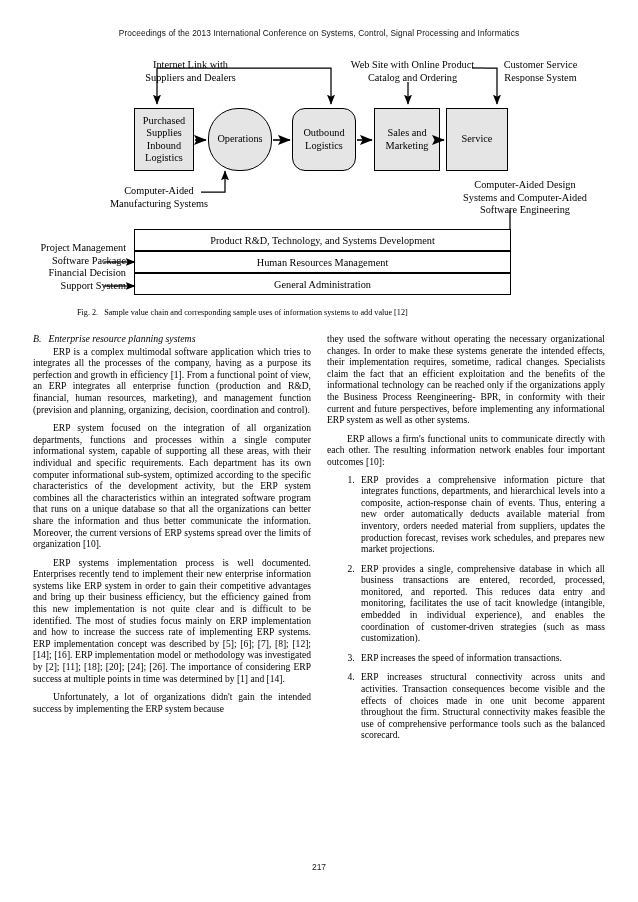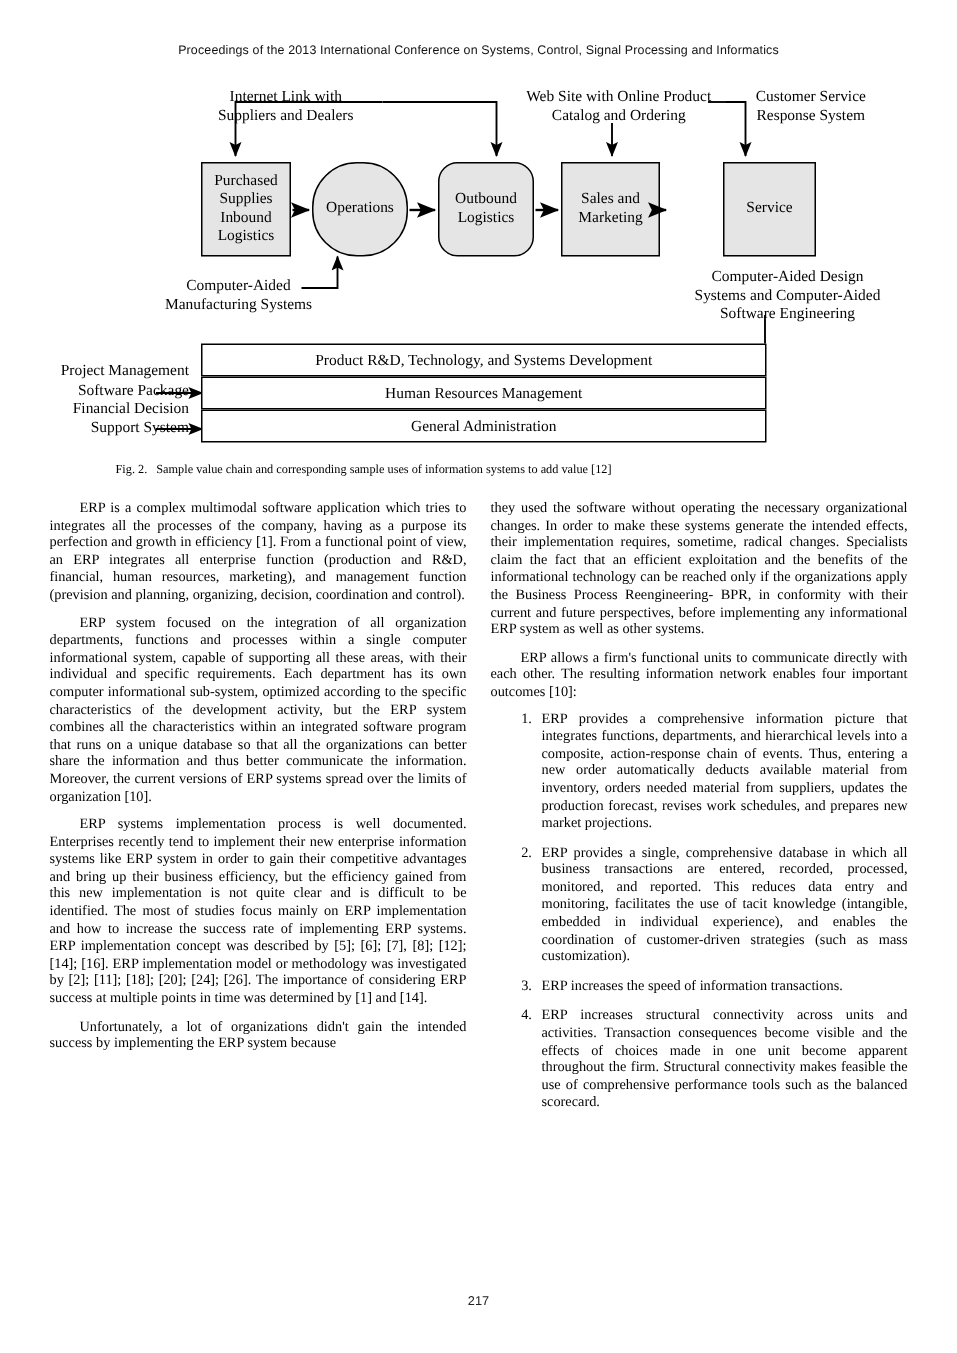--- a/index.html
+++ b/index.html
@@ -200,21 +200,21 @@
 Logistics</div>
 
     <div class="vbox" style="left:208px; top:53px; width:64px; height:63px; white-space:pre-line;border-radius:30px;">Operations</div>
 
     <div class="vbox" style="left:292px; top:53px; width:64px; height:63px; white-space:pre-line;border-radius:13px;">Outbound
 Logistics</div>
 
     <div class="vbox" style="left:374px; top:53px; width:66px; height:63px; white-space:pre-line;">Sales and
 Marketing</div>
 
-    <div class="vbox" style="left:446px; top:53px; width:62px; height:63px; white-space:pre-line;margin-left:36px;">Service</div>
+    <div class="vbox" style="left:446px; top:53px; width:62px; height:63px; white-space:pre-line;">Service</div>
 
     <svg class="connectors" viewBox="0 0 638 250">
       <g stroke="#000" stroke-width="1.6" fill="none">
         <path d="M195,85 L206,85" marker-end="url(#arrHead)"></path>
         <path d="M273,85 L290,85" marker-end="url(#arrHead)"></path>
         <path d="M357,85 L372,85" marker-end="url(#arrHead)"></path>
         <path d="M441,85 L444,85" marker-end="url(#arrHead)"></path>
       </g>
     </svg>
 
@@ -236,20 +236,23 @@
     <div class="sbox" style="left:134px; top:196px; width:377px; height:22px;">Human Resources Management</div>
 
     <div class="sbox" style="left:134px; top:218px; width:377px; height:22px;">General Administration</div>
   </div>
 
   <div class="caption">
     <span class="cap-num">Fig. 2.</span><span>Sample value chain and corresponding sample uses of information systems to add value [12]</span>
   </div>
 
   <div class="col col-left">
+    <div class="sec-head">
+      <span class="sec-letter">B.</span><span>Enterprise resource planning systems</span>
+    </div>
     <p class="para">ERP is a complex multimodal software application which tries to integrates all the processes of the company, having as a purpose its perfection and growth in efficiency [1]. From a functional point of view, an ERP integrates all enterprise function (production and R&amp;D, financial, human resources, marketing), and management function (prevision and planning, organizing, decision, coordination and control).</p>
     <p class="para">ERP system focused on the integration of all organization departments, functions and processes within a single computer informational system, capable of supporting all these areas, with their individual and specific requirements. Each department has its own computer informational sub-system, optimized according to the specific characteristics of the development activity, but the ERP system combines all the characteristics within an integrated software program that runs on a unique database so that all the organizations can better share the information and thus better communicate the information. Moreover, the current versions of ERP systems spread over the limits of organization [10].</p>
     <p class="para">ERP systems implementation process is well documented. Enterprises recently tend to implement their new enterprise information systems like ERP system in order to gain their competitive advantages and bring up their business efficiency, but the efficiency gained from this new implementation is not quite clear and is difficult to be identified. The most of studies focus mainly on ERP implementation and how to increase the success rate of implementing ERP systems. ERP implementation concept was described by [5]; [6]; [7], [8]; [12]; [14]; [16]. ERP implementation model or methodology was investigated by [2]; [11]; [18]; [20]; [24]; [26]. The importance of considering ERP success at multiple points in time was determined by [1] and [14].</p>
     <p class="para">Unfortunately, a lot of organizations didn't gain the intended success by implementing the ERP system because</p>
   </div>
 
   <div class="col col-right">
     <p class="para noindent">they used the software without operating the necessary organizational changes. In order to make these systems generate the intended effects, their implementation requires, sometime, radical changes. Specialists claim the fact that an efficient exploitation and the benefits of the informational technology can be reached only if the organizations apply the Business Process Reengineering- BPR, in conformity with their current and future perspectives, before implementing any informational ERP system as well as other systems.</p>
     <p class="para tight">ERP allows a firm's functional units to communicate directly with each other. The resulting information network enables four important outcomes [10]:</p>
     <ol class="numlist">

